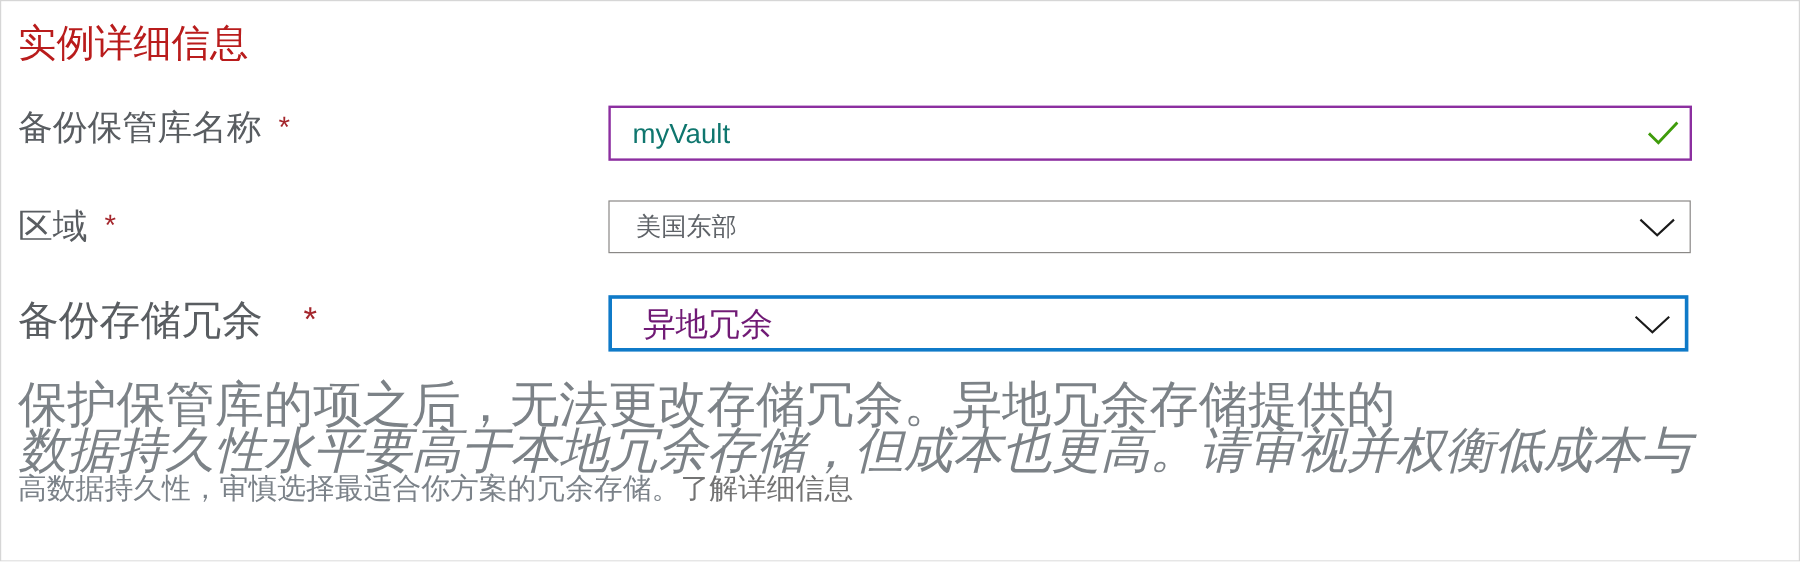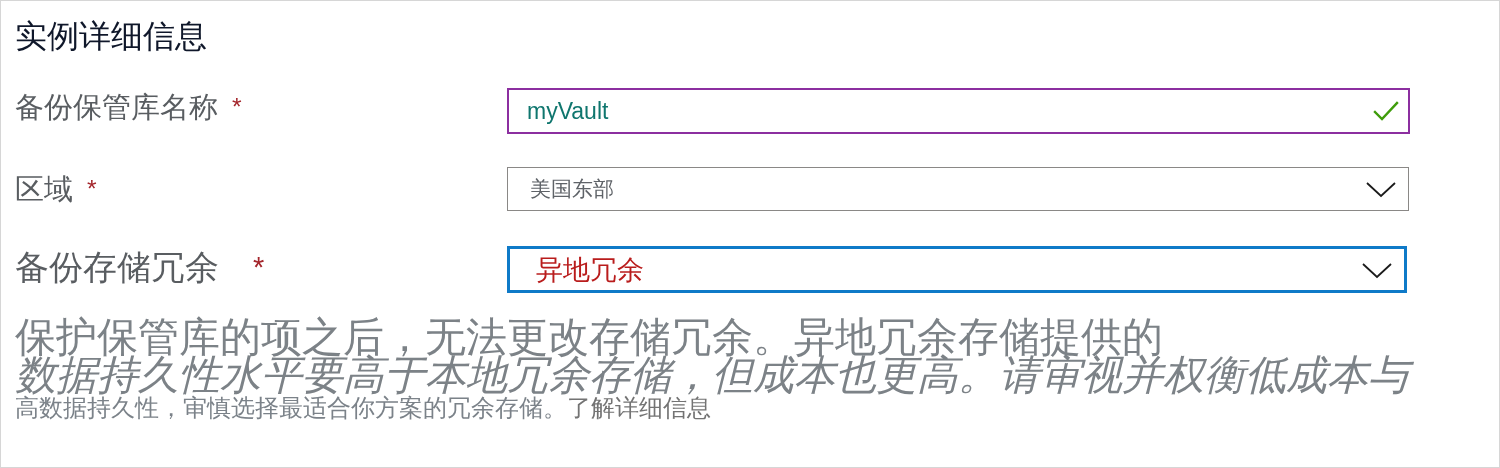--- a/index.html
+++ b/index.html
@@ -20,21 +20,21 @@
     overflow: hidden;
   }
 
   
   .section-title {
     position: absolute;
     left: 14px;
     top: 16px;
     font-size: 32px;
     line-height: 38px;
-    color: #0f172a;
+    color: #b91c1c;
     white-space: nowrap;
     letter-spacing: 0px;
   }
 
   
   .form-row {
     position: absolute;
     left: 0;
     width: 1500px;
     height: 60px;
@@ -116,21 +116,21 @@
     left: 506px;
     top: 7px;
     width: 900px;
     height: 47px;
     border: 3px solid #0f7ac8;
   }
   .dropdown-redundancy .value {
     flex: 1 1 auto;
     padding-left: 26px;
     font-size: 27px;
-    color: #b91c1c;
+    color: #701a75;
     white-space: nowrap;
     overflow: hidden;
   }
 
   .chev-icon {
     width: 54px;
     height: 100%;
     display: flex;
     align-items: center;
     justify-content: center;

